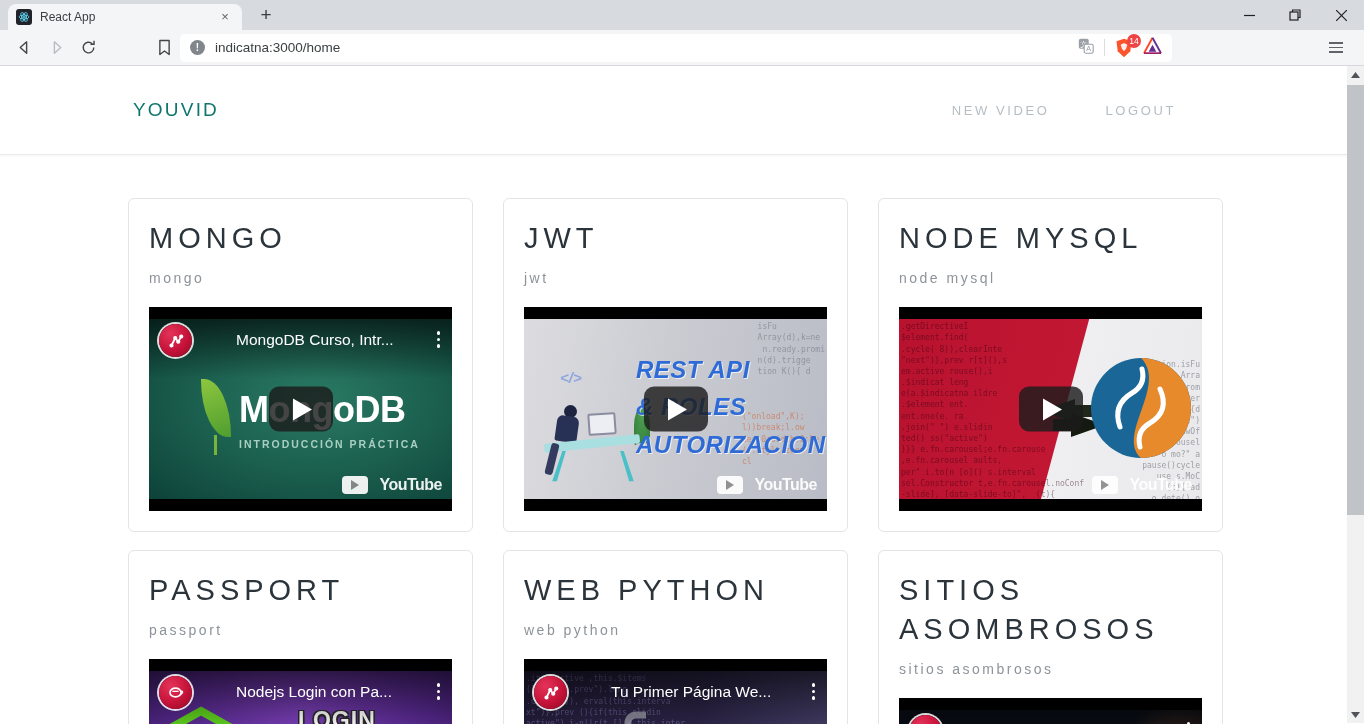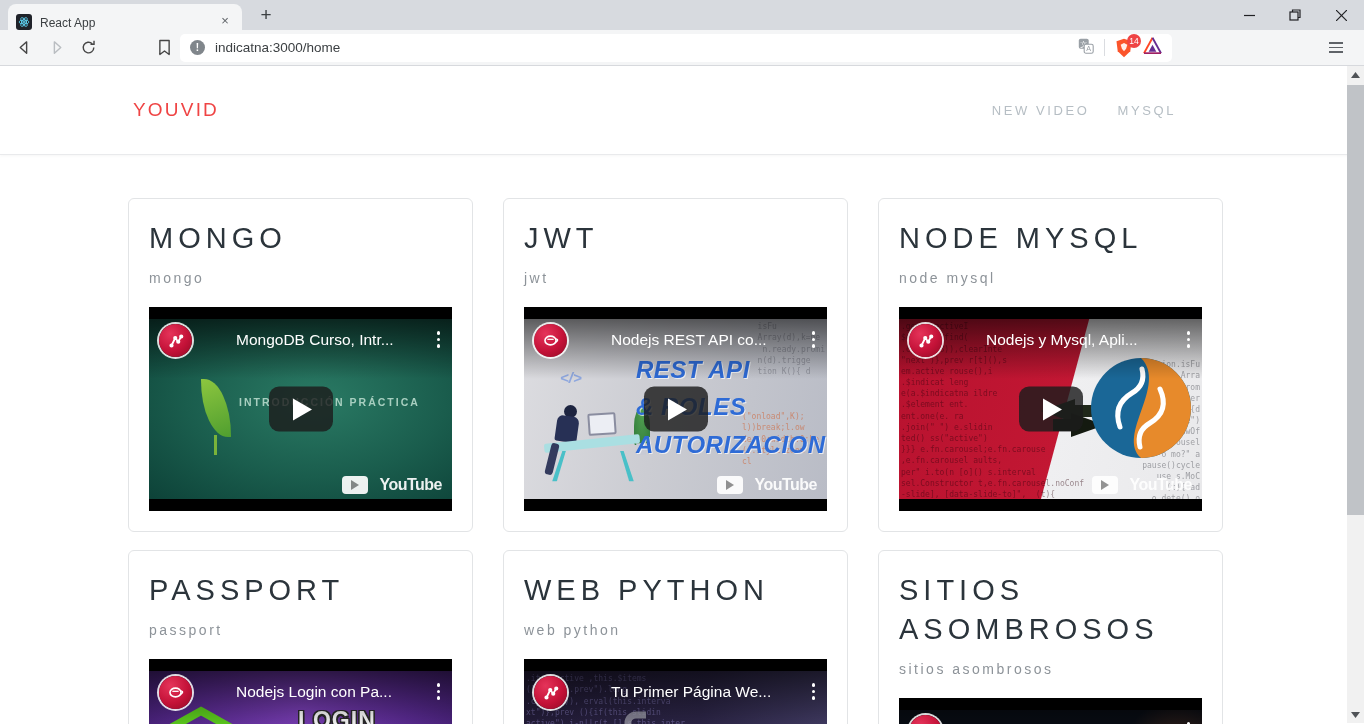--- a/index.html
+++ b/index.html
@@ -3,21 +3,21 @@
 <meta charset="utf-8">
 <style>
   * { margin:0; padding:0; box-sizing:border-box; }
   html,body { width:1364px; height:724px; overflow:hidden; background:#fff;
               font-family:"Liberation Sans", sans-serif; }
 
   
   #tabstrip { position:relative; height:30px; background:#d7dadf; }
   .tab { position:absolute; left:8px; top:4px; width:234px; height:26px;
          background:#f4f5f6; border-radius:8px 8px 0 0; display:flex;
-         align-items:flex-end; padding:0 8px; }
+         align-items:center; padding:8px 8px; }
   .tab-favicon { width:16px; height:16px; border-radius:3px; background:#20232a;
                  display:flex; align-items:center; justify-content:center; flex:none; }
   .tab-title { font-size:12px; color:#3c4043; margin-left:8px; flex:1;
                white-space:nowrap; overflow:hidden; }
   .tab-close { color:#5f6368; font-size:13px; width:18px; height:18px; line-height:18px;
                text-align:center; border-radius:50%; cursor:default; }
   .newtab { position:absolute; left:254px; top:3px; width:24px; height:24px;
             color:#3c4043; font-size:19px; line-height:24px; text-align:center; }
   #wincontrols { position:absolute; right:0; top:0; height:30px; display:flex; }
   .winbtn { width:46px; height:30px; display:flex; align-items:center;
@@ -50,22 +50,22 @@
   #scrollbar { position:absolute; right:0; top:0; width:17px; height:657px;
                background:#f1f1f1; z-index:40; }
   .sb-btn { height:17px; display:flex; align-items:center; justify-content:center; }
   .sb-thumb { position:absolute; top:19px; left:0; width:17px; height:430px;
               background:#c0c3c7; }
   .sb-down { position:absolute; bottom:0; left:0; right:0; }
 
   #siteheader { height:89px; display:flex; align-items:center;
                 padding:0 0 0 133px; border-bottom:1px solid #e9eaec;
                 box-shadow:0 1px 3px rgba(0,0,0,.04); }
-  .brand { font-size:19px; letter-spacing:2.2px; color:#ef4444; font-weight:500; }
-  #sitenav { margin-left:auto; margin-right:188px; display:flex; gap:28px; }
+  .brand { font-size:19px; letter-spacing:2.2px; color:#0f766e; font-weight:500; }
+  #sitenav { margin-left:auto; margin-right:188px; display:flex; gap:56px; }
   #sitenav a { font-size:13px; letter-spacing:2.6px; color:#b6bec4; text-decoration:none;
                font-weight:500; }
 
   #content { padding:43px 0 0 128px; display:grid;
              grid-template-columns:repeat(3,345px); column-gap:30px; row-gap:18px; }
   .card { background:#fff; border:1px solid #e2e4e6; border-radius:6px;
           padding:18px 20px 20px; }
   .card-title { font-size:29px; color:#2b343b; letter-spacing:5px; font-weight:400;
                 line-height:1.35; margin:2px 0 12px; }
   .card-sub { font-size:14px; color:#8d9399; letter-spacing:2.5px; margin-bottom:21px; }
@@ -271,33 +271,34 @@
       <i></i>
     </div>
 </div>
 
 <div id="page">
 
   <div id="siteheader">
     <span class="brand">YOUVID</span>
     <nav id="sitenav">
       <a href="#">NEW VIDEO</a>
-      <a href="#">MYSQL</a>
+      <a href="#">LOGOUT</a>
     </nav>
   </div>
 
   <div id="content">
 
     <div class="card">
       <div class="card-title">MONGO</div>
       <div class="card-sub">mongo</div>
       <div class="thumb">
         <div class="vbg bg-mongo">
           <div class="mongo-leaf"></div>
           <div class="mongo-txt">
+            <div class="mongo-h">MongoDB</div>
             <div class="mongo-s">INTRODUCCIÓN PRÁCTICA</div>
           </div>
         </div>
         <div class="vtop">
           <span class="vavatar">
             <svg width="18" height="18" viewBox="0 0 24 24" fill="none" stroke="#fff" stroke-width="2.4" stroke-linecap="round">
                 <path d="M6 18 L11 8 L15 13 L19 6"></path>
                 <circle cx="6" cy="18" r="1.6" fill="#fff"></circle>
                 <circle cx="11" cy="8" r="1.6" fill="#fff"></circle>
                 <circle cx="15" cy="13" r="1.6" fill="#fff"></circle>
@@ -348,35 +349,20 @@
             <span class="jwt-codeglyph">&lt;/&gt;</span>
             <div class="jwt-plant"></div>
               <div class="jwt-pot"></div>
             <div class="jwt-monitor"></div>
             <div class="jwt-head"></div>
               <div class="jwt-body"></div>
             <div class="jwt-desk"></div>
               <div class="jwt-legs"></div>
             <div class="jwt-chair"></div>
           </div>
-        </div>
-        <div class="vtop">
-          <span class="vavatar">
-            <svg width="19" height="19" viewBox="0 0 24 24" fill="none" stroke="#fff" stroke-width="2">
-                <ellipse cx="12" cy="12" rx="7" ry="5.5"></ellipse>
-                <path d="M19 10 q4 1 0 4" stroke-width="1.8"></path>
-                <path d="M8 10.5 h8" stroke-width="1.6"></path>
-              </svg>
-          </span>
-          <span class="vtitle">Nodejs REST API co...</span>
-          <span class="vkebab">
-              <i></i>
-              <i></i>
-              <i></i>
-            </span>
         </div>
         <div class="vplay">
             <span class="tri"></span>
           </div>
         <div class="vwm">
           <span class="wmbox">
               <b></b>
             </span>
             <span class="wmtext">YouTube</span>
         </div>
@@ -426,37 +412,20 @@
           </div>
           <div class="mysql-circle">
             <svg width="102" height="102" viewBox="0 0 102 102">
               <circle cx="51" cy="51" r="50" fill="#1a6797"></circle>
               <path d="M51 1 A50 50 0 0 1 51 101 C26 78 78 28 51 1 Z" fill="#e78a2b"></path>
               <path d="M30 70 q-8 -22 12 -34 q14 -8 10 -24" fill="none" stroke="#fff" stroke-width="5" stroke-linecap="round"></path>
               <path d="M70 32 q10 22 -10 34 q-14 8 -10 24" fill="none" stroke="#fff" stroke-width="5" stroke-linecap="round"></path>
             </svg>
           </div>
         </div>
-        <div class="vtop">
-          <span class="vavatar">
-            <svg width="18" height="18" viewBox="0 0 24 24" fill="none" stroke="#fff" stroke-width="2.4" stroke-linecap="round">
-                <path d="M6 18 L11 8 L15 13 L19 6"></path>
-                <circle cx="6" cy="18" r="1.6" fill="#fff"></circle>
-                <circle cx="11" cy="8" r="1.6" fill="#fff"></circle>
-                <circle cx="15" cy="13" r="1.6" fill="#fff"></circle>
-                <circle cx="19" cy="6" r="1.6" fill="#fff"></circle>
-              </svg>
-          </span>
-          <span class="vtitle">Nodejs y Mysql, Apli...</span>
-          <span class="vkebab">
-              <i></i>
-              <i></i>
-              <i></i>
-            </span>
-        </div>
         <div class="vplay">
             <span class="tri"></span>
           </div>
         <div class="vwm">
           <span class="wmbox">
               <b></b>
             </span>
             <span class="wmtext">YouTube</span>
         </div>
       </div>

